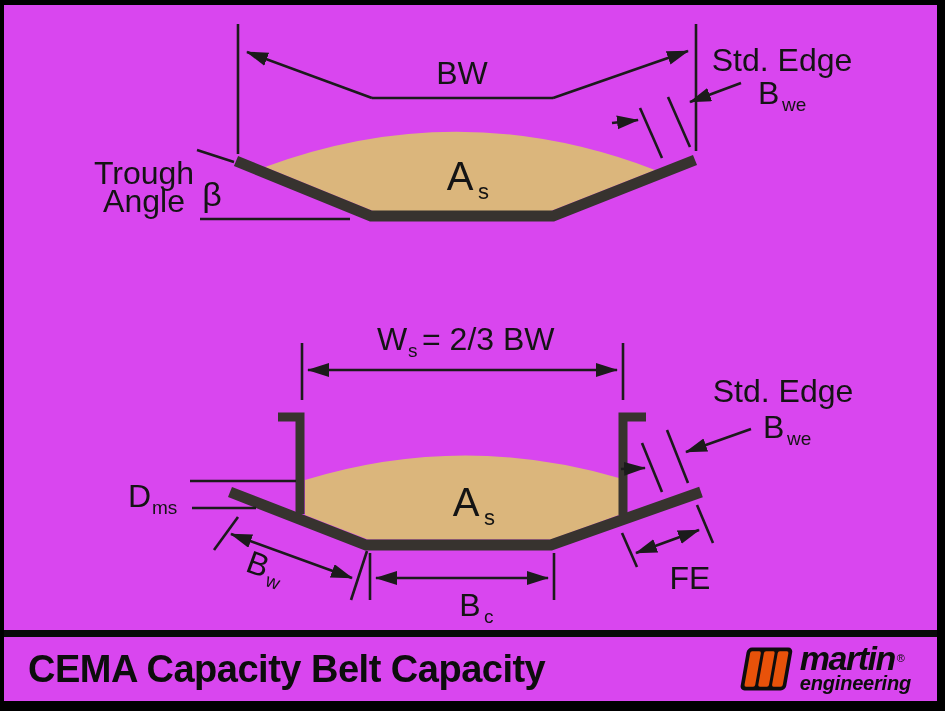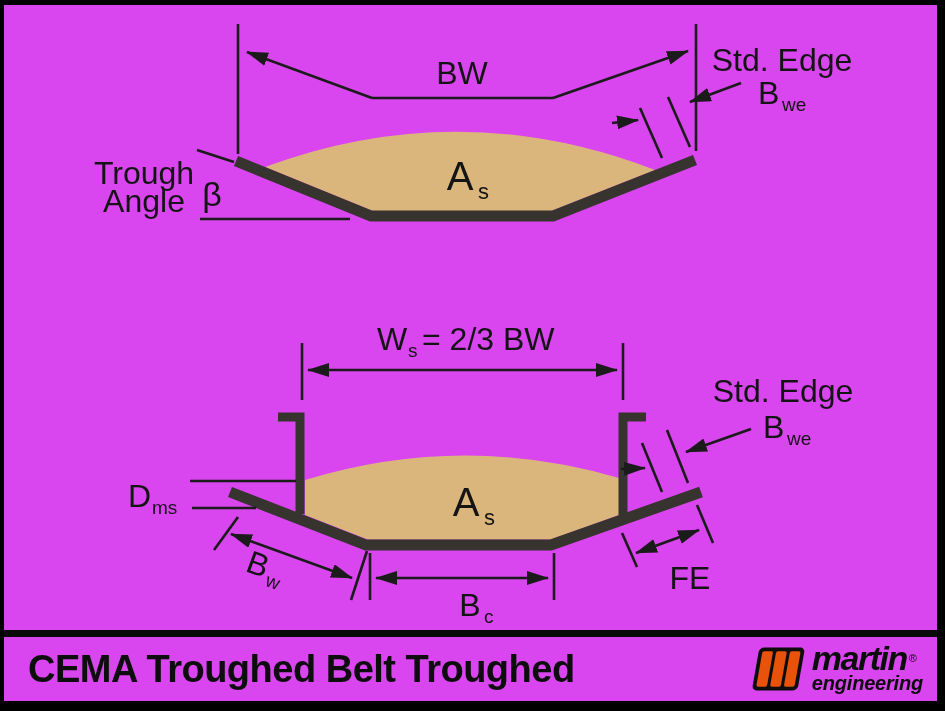--- a/index.html
+++ b/index.html
@@ -31,21 +31,21 @@
   
   .titlebar {
     position:absolute; left:0; top:637px; width:945px; height:64px;
     display:flex; align-items:center;
   }
   .title {
     margin-left:28px; font-size:38px; font-weight:bold; color:#0d0d0d;
     letter-spacing:-0.5px; white-space:nowrap;
   }
   .logo {
-    position:absolute; right:22px; top:8px;
+    position:absolute; right:34px; top:8px;
     display:flex; align-items:center;justify-content:flex-end;
   }
   .logo-m { display:block; }
   .logo-text { margin-left:7px; color:#0d0d0d; line-height:1; }
   .logo-name-row { display:flex; align-items:flex-start; }
   .logo-name {
     font-size:34px; font-weight:bold; font-style:italic;
     letter-spacing:-1.5px; line-height:0.8;
   }
   .logo-reg { font-size:11px; margin-left:2px; margin-top:8px; }
@@ -167,21 +167,21 @@
 
       <g>
         <text class="big" x="466" y="516" text-anchor="middle">A</text>
         <text class="bigsub" x="484" y="525" text-anchor="start">s</text>
       </g>
     </g>
   </svg>
 
   <div class="separator"></div>
   <div class="titlebar">
-    <div class="title">CEMA Troughed Belt Troughed</div>
+    <div class="title">CEMA Capacity Belt Capacity</div>
     <div class="logo">
       <svg class="logo-m" width="54" height="48" viewBox="0 0 58 48">
         <g transform="translate(9,1) skewX(-10)">
           <rect x="0" y="0" width="49" height="46" rx="5" fill="#0d0d0d"></rect>
           <rect x="4" y="4" width="11.5" height="38" rx="2" fill="#e8520a" class="logo-orange"></rect>
           <rect x="18.8" y="4" width="11.5" height="38" rx="2" fill="#e8520a" class="logo-orange"></rect>
           <rect x="33.6" y="4" width="11.5" height="38" rx="2" fill="#e8520a" class="logo-orange"></rect>
         </g>
       </svg>
       <div class="logo-text">

